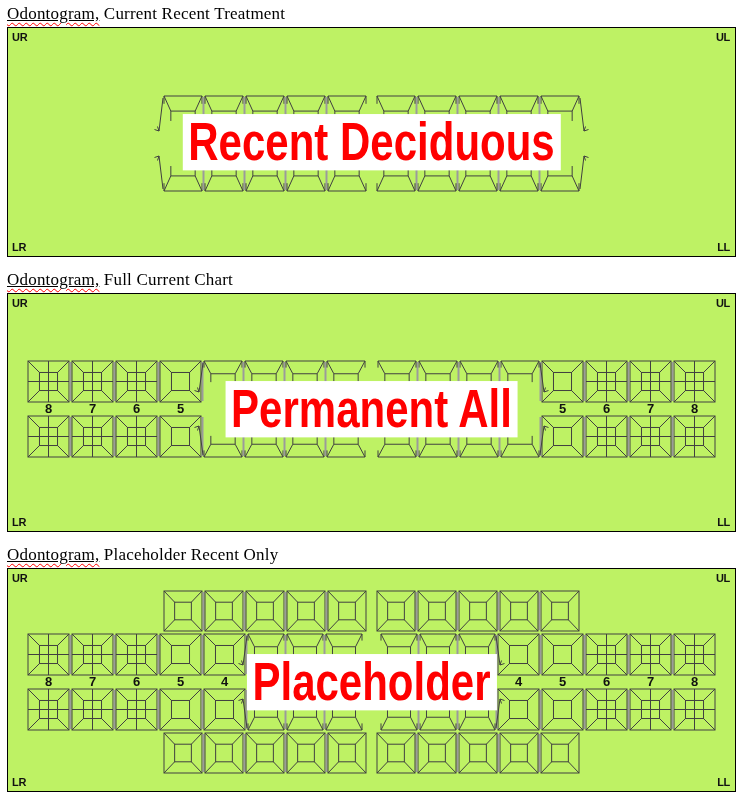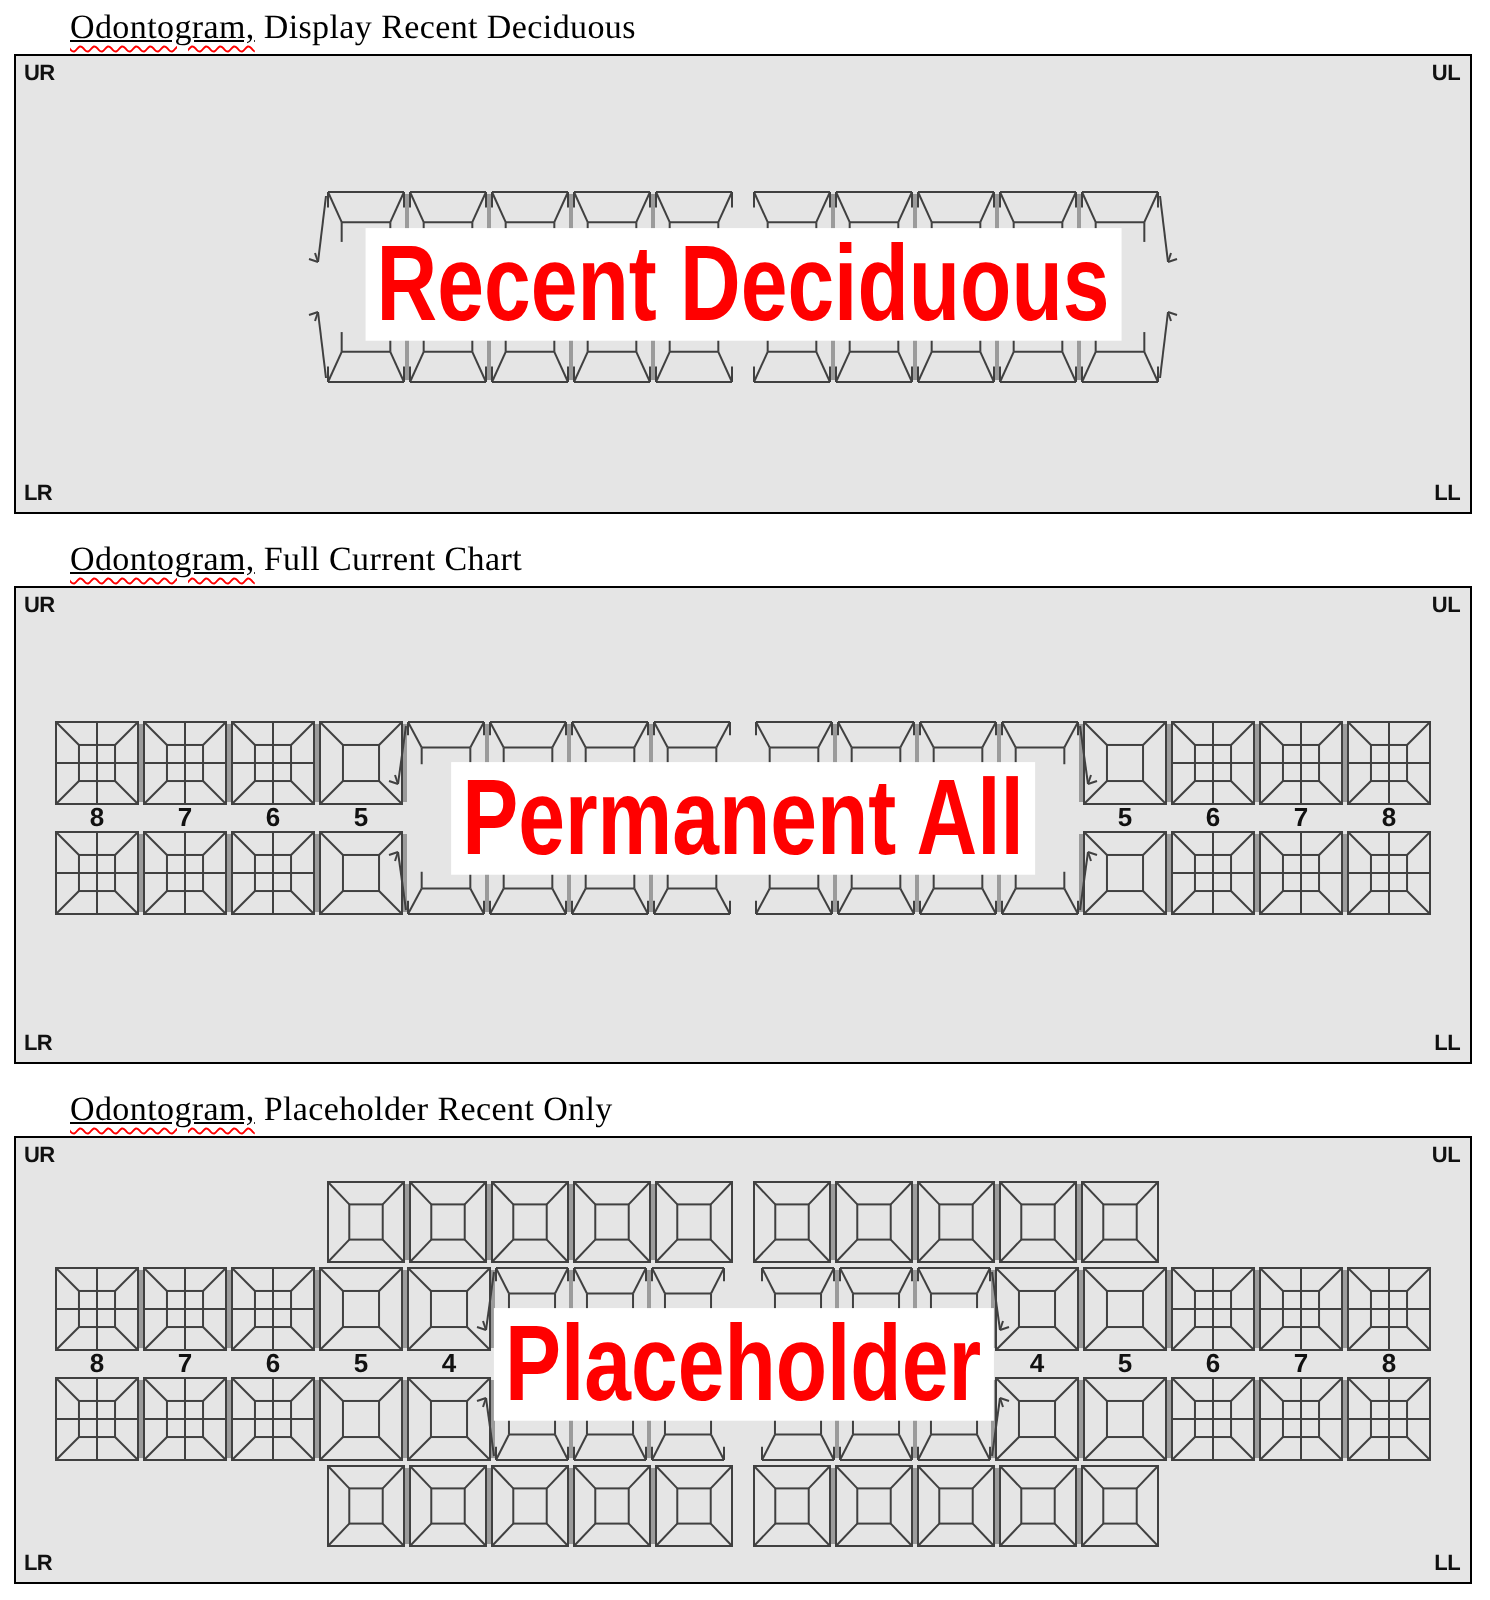--- a/index.html
+++ b/index.html
@@ -19,25 +19,24 @@
     text-decoration-line:underline;
     text-decoration-style:solid;
     text-decoration-color:#000;
   }
   .tw-inner {
     text-decoration-line:underline;
     text-decoration-style:wavy;
     text-decoration-color:#ff0000;
     text-decoration-thickness:1px;
     text-underline-offset:3px;
-    margin-left:28px;
   }
   .panel-box {
     position:relative; width:727px;
-    border:1px solid #000; background:#e5e5e5;
+    border:1px solid #000; background:#bef264;
     overflow:hidden;
   }
   #box-recent      { height:228px; }
   #box-full        { height:237px; }
   #box-placeholder { height:222px; }
   svg.teeth { position:absolute; left:0; top:0; }
   .corner {
     position:absolute; font-size:11px; font-weight:bold; color:#111;
     letter-spacing:-0.3px; z-index:2;
   }
@@ -52,21 +51,21 @@
     color:#ff0000; background:#ffffff;
     padding:0 6px; white-space:nowrap;
   }
   #ov-recent      { top:114px; }
   #ov-full        { top:115px; }
   #ov-placeholder { top:113px; }
 </style>
 </head>
 <body>
 
-<div class="panel-title first"><span class="tw"><span class="tw-inner">Odontogram,</span></span><span> Display Recent Deciduous</span></div>
+<div class="panel-title first"><span class="tw"><span class="tw-inner">Odontogram,</span></span><span> Current Recent Treatment</span></div>
 <div class="panel-box" id="box-recent">
   <span class="corner tl">UR</span>
   <span class="corner tr">UL</span>
   <span class="corner bl">LR</span>
   <span class="corner br">LL</span>
   <span class="overlay" id="ov-recent">Recent Deciduous</span>
 <svg class="teeth" width="727" height="228" viewBox="0 0 727 228">
       <line x1="156" y1="68" x2="194" y2="68" stroke="#404040" stroke-width="1"></line>
       <line x1="156" y1="68" x2="156" y2="75.8" stroke="#404040" stroke-width="1"></line>
       <line x1="194" y1="68" x2="194" y2="75.8" stroke="#404040" stroke-width="1"></line>

